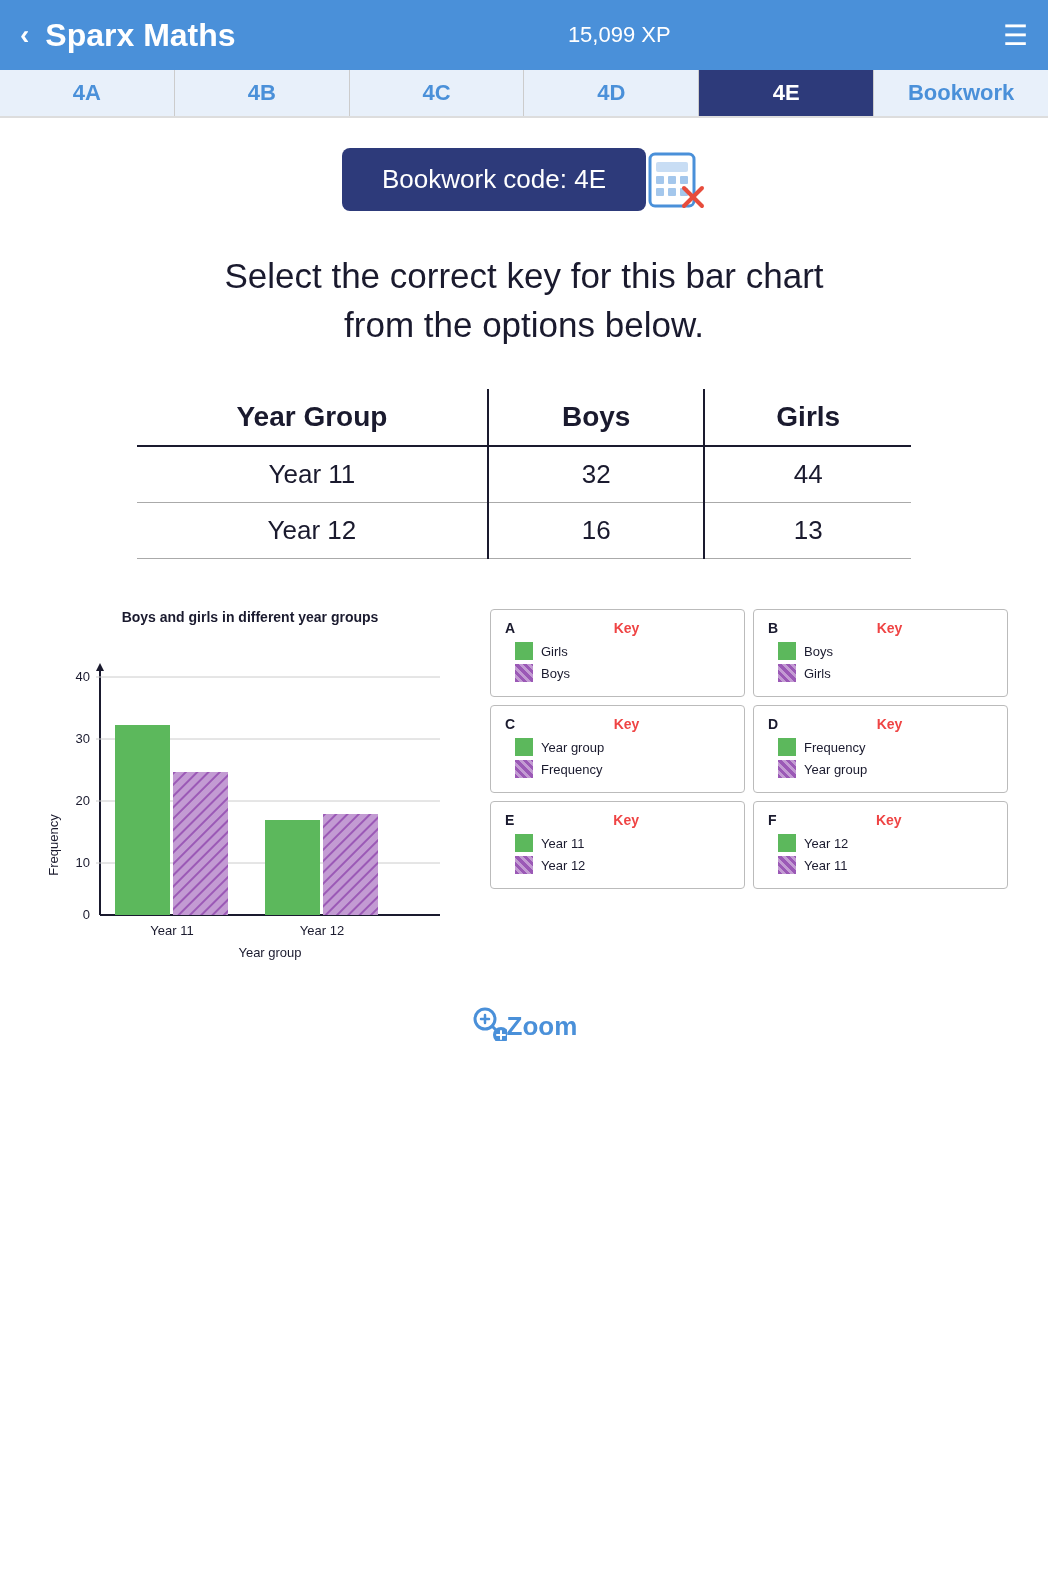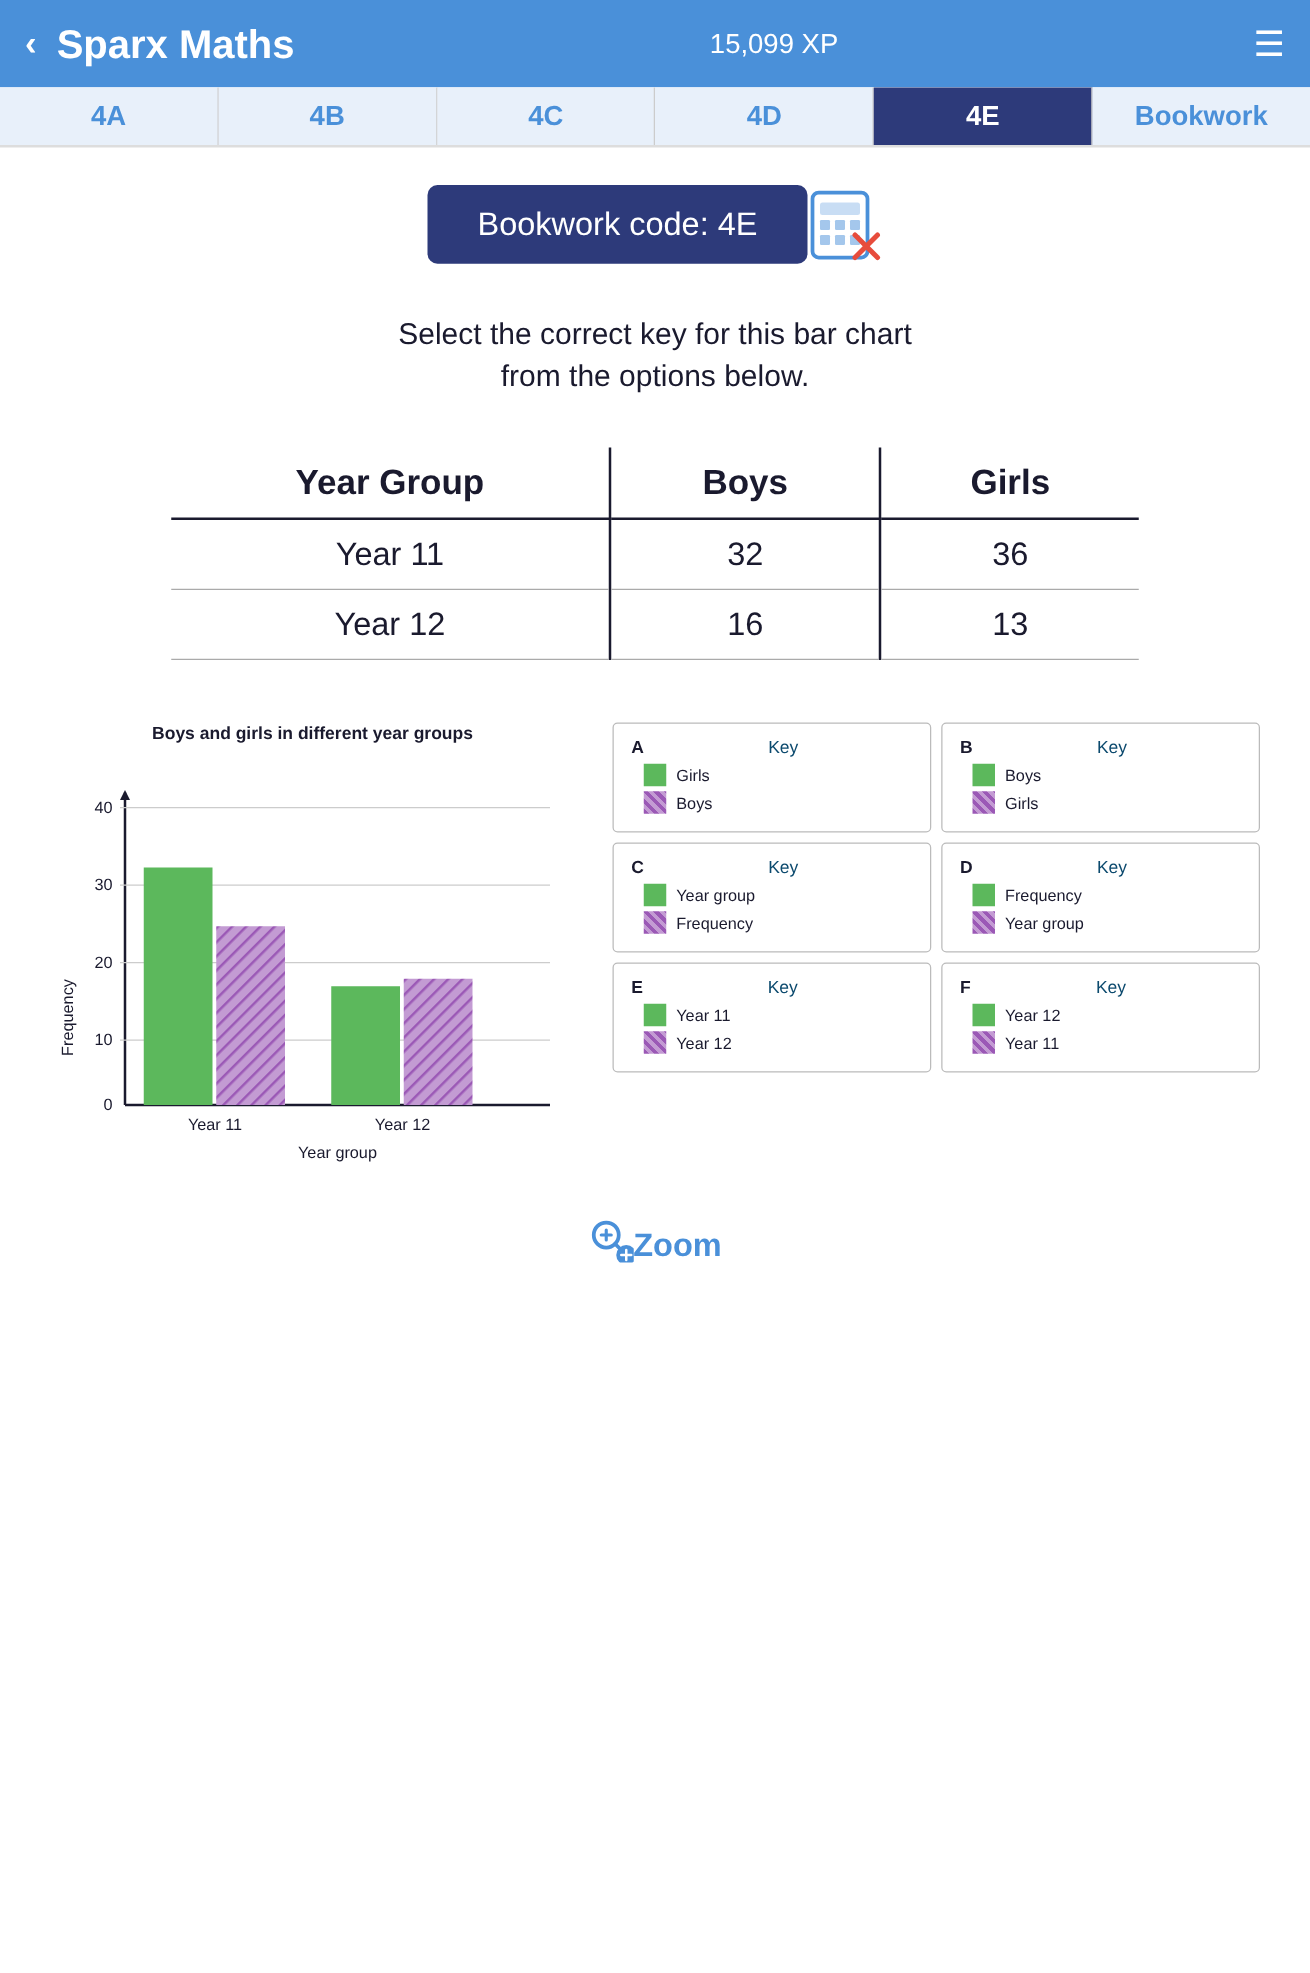--- a/index.html
+++ b/index.html
@@ -95,21 +95,21 @@
     }
     .calc-icon {
       width: 60px;
       height: 60px;
       position: relative;
     }
 
     
     .question-text {
       text-align: center;
-      font-size: 24px;
+      font-size: 35px;
       color: #1a1a2e;
       line-height: 1.4;
       margin-bottom: 40px;
     }
 
     
     .data-table {
       width: 80%;
       margin: 0 auto 50px auto;
       border-collapse: collapse;
@@ -183,22 +183,22 @@
       gap: 8px;
       margin-bottom: 6px;
     }
     .option-letter {
       font-size: 14px;
       font-weight: bold;
       color: #1a1a2e;
     }
     .option-key-title {
       font-size: 14px;
-      font-weight: normal;
-      color: #0c4a6e;
+      font-weight: bold;
+      color: #ef4444;
       flex: 1;
       text-align: center;
     }
     .key-item {
       display: flex;
       align-items: center;
       gap: 8px;
       margin: 4px 0;
       padding-left: 10px;
     }
@@ -298,21 +298,21 @@
       <tr>
         <th>Year Group</th>
         <th>Boys</th>
         <th>Girls</th>
       </tr>
     </thead>
     <tbody>
       <tr>
         <td>Year 11</td>
         <td>32</td>
-        <td>36</td>
+        <td>44</td>
       </tr>
       <tr>
         <td>Year 12</td>
         <td>16</td>
         <td>13</td>
       </tr>
     </tbody>
   </table>
 
   <div class="chart-options-row">

